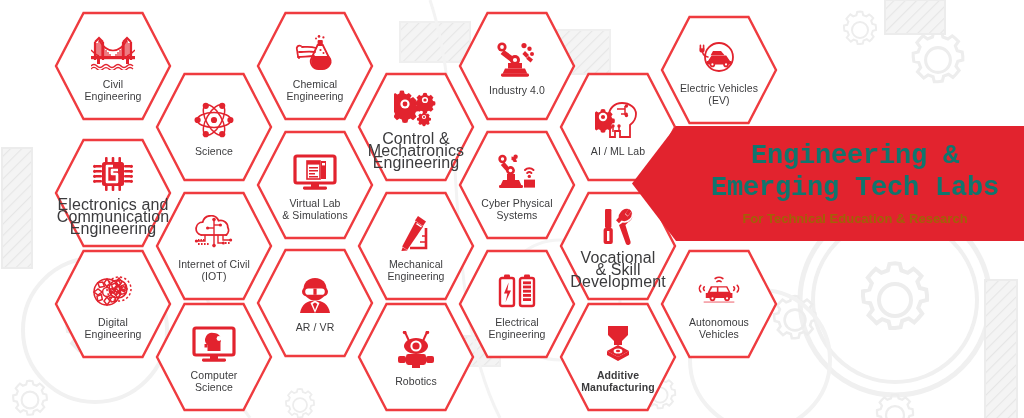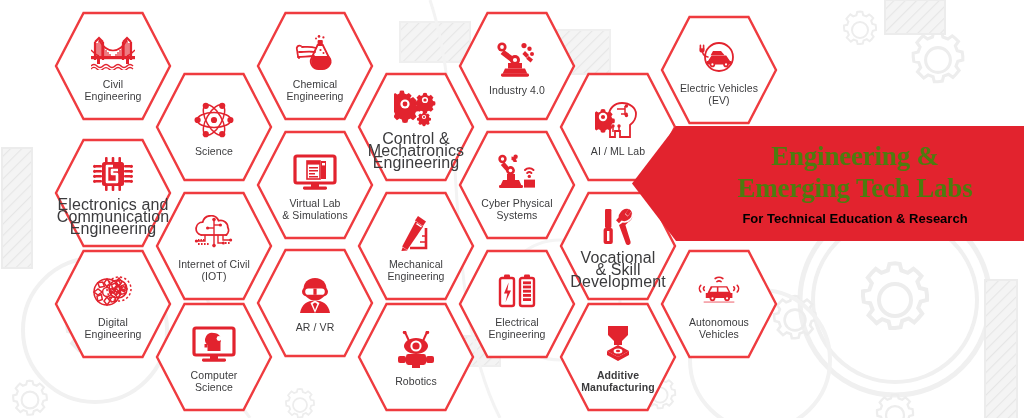--- a/index.html
+++ b/index.html
@@ -48,27 +48,27 @@
     position:absolute;z-index:3;
     left:632px;top:126px;width:392px;height:115px;
   }
   #banner .banner-bg{position:absolute;left:0;top:0;width:392px;height:115px;}
   #banner .banner-text{
     position:absolute;left:48px;top:0;width:344px;height:115px;
     display:flex;flex-direction:column;align-items:center;justify-content:center;
     box-sizing:border-box;padding-left:6px;
   }
   .banner-line{
-    color:#4d7c0f;font-weight:bold;
+    color:#0f766e;font-weight:bold;
     font-size:27px;line-height:32px;letter-spacing:-.2px;
-    font-family:Liberation Serif, serif;
+    font-family:Liberation Mono, monospace;
     text-align:right;white-space:nowrap;
   }
   .banner-sub{
-    color:#000000;font-weight:bold;
+    color:#a16207;font-weight:bold;
     font-size:13px;line-height:16px;margin-top:7px;
     font-family:"Liberation Sans", sans-serif;
     text-align:center;white-space:nowrap;
   }
 </style>
 </head>
 <body>
 
 <div id="stage">
 

